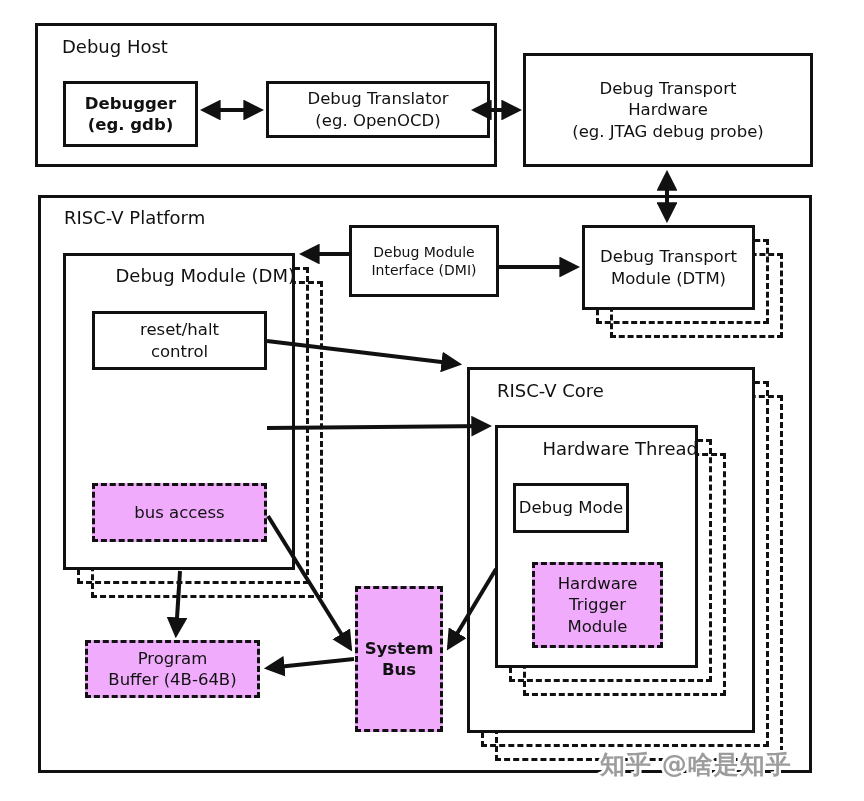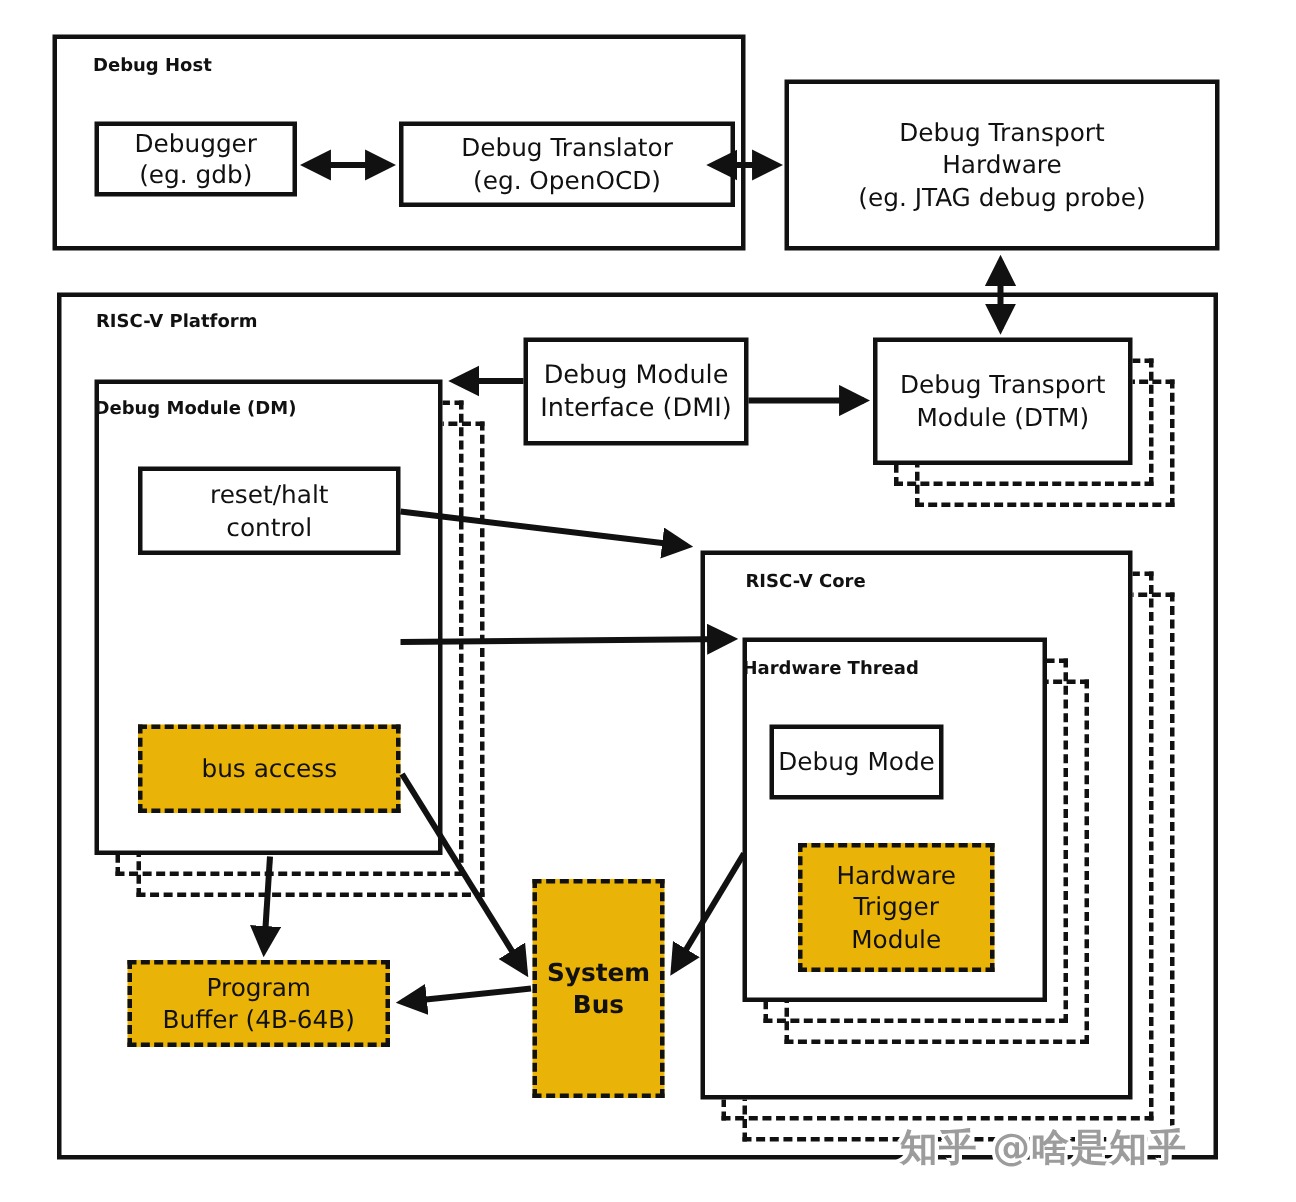--- a/index.html
+++ b/index.html
@@ -3,47 +3,47 @@
 <meta charset="utf-8">
 <style>
   html,body{margin:0;padding:0;background:#fff;}
   .canvas{
     position:relative;width:864px;height:801px;background:#ffffff;
     font-family:"DejaVu Sans","Liberation Sans",sans-serif;color:#111;
     overflow:hidden;
   }
   .box{position:absolute;border:3px solid #111;box-sizing:border-box;background:#ffffff;}
   .hollow{background:transparent;}
-  .dashedbox{position:absolute;border:3px dashed #111;box-sizing:border-box;background:#eab308;}
+  .dashedbox{position:absolute;border:3px dashed #111;box-sizing:border-box;background:#f0abfc;}
   .shadow{position:absolute;border:3px dashed #111;box-sizing:border-box;background:transparent;}
   .center{display:flex;align-items:center;justify-content:center;text-align:center;}
   .txt{white-space:pre-line;font-size:16.5px;line-height:1.3;}
-  .fs16{font-size:17px;}
-  .lbl{position:absolute;font-size:12px;line-height:1.2;white-space:pre-line;font-weight:bold;}
-  .lblcenter{text-align:left;}
+  .fs16{font-size:14px;}
+  .lbl{position:absolute;font-size:18px;line-height:1.2;white-space:pre-line;}
+  .lblcenter{text-align:right;}
   svg.arrows{position:absolute;left:0;top:0;pointer-events:none;}
   .watermark{
     position:absolute;left:600px;top:748px;width:258px;
     font-size:25px;font-weight:bold;letter-spacing:1px;color:#9c9c9c;
     text-shadow:2px 2px 0 #fff,-2px -2px 0 #fff,2px -2px 0 #fff,-2px 2px 0 #fff,
                 0 2px 0 #fff,2px 0 0 #fff,0 -2px 0 #fff,-2px 0 0 #fff;
   }
 </style>
 </head>
 <body>
 
 <div class="canvas">
 
   <div class="box hollow" style="left:38px;top:195px;width:774px;height:578px;"></div>
   <div class="lbl" style="left:64px;top:207px;text-align:center;">RISC-V Platform</div>
 
   <div class="box hollow" style="left:35px;top:23px;width:462px;height:144px;"></div>
   <div class="lbl" style="left:62px;top:36px;">Debug Host</div>
 
-  <div class="box center" style="left:63px;top:81px;width:135px;height:50px;">
+  <div class="box center" style="left:63px;top:81px;width:135px;height:66px;font-weight:bold;">
     <span class="txt">Debugger
 (eg. gdb)</span>
   </div>
   <div class="box center" style="left:266px;top:81px;width:224px;height:57px;justify-content:center;">
     <span class="txt">Debug Translator
 (eg. OpenOCD)</span>
   </div>
   <div class="box center" style="left:523px;top:53px;width:290px;height:114px;">
     <span class="txt">Debug Transport
 Hardware

